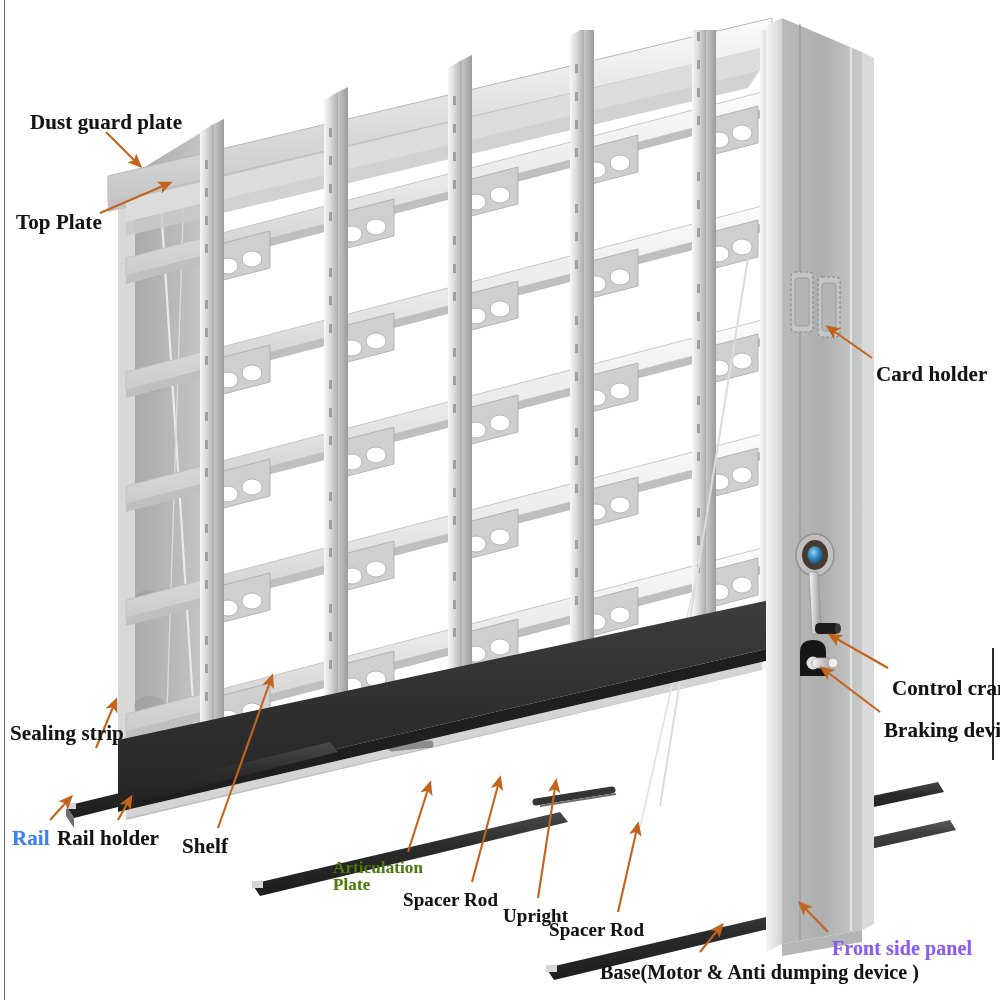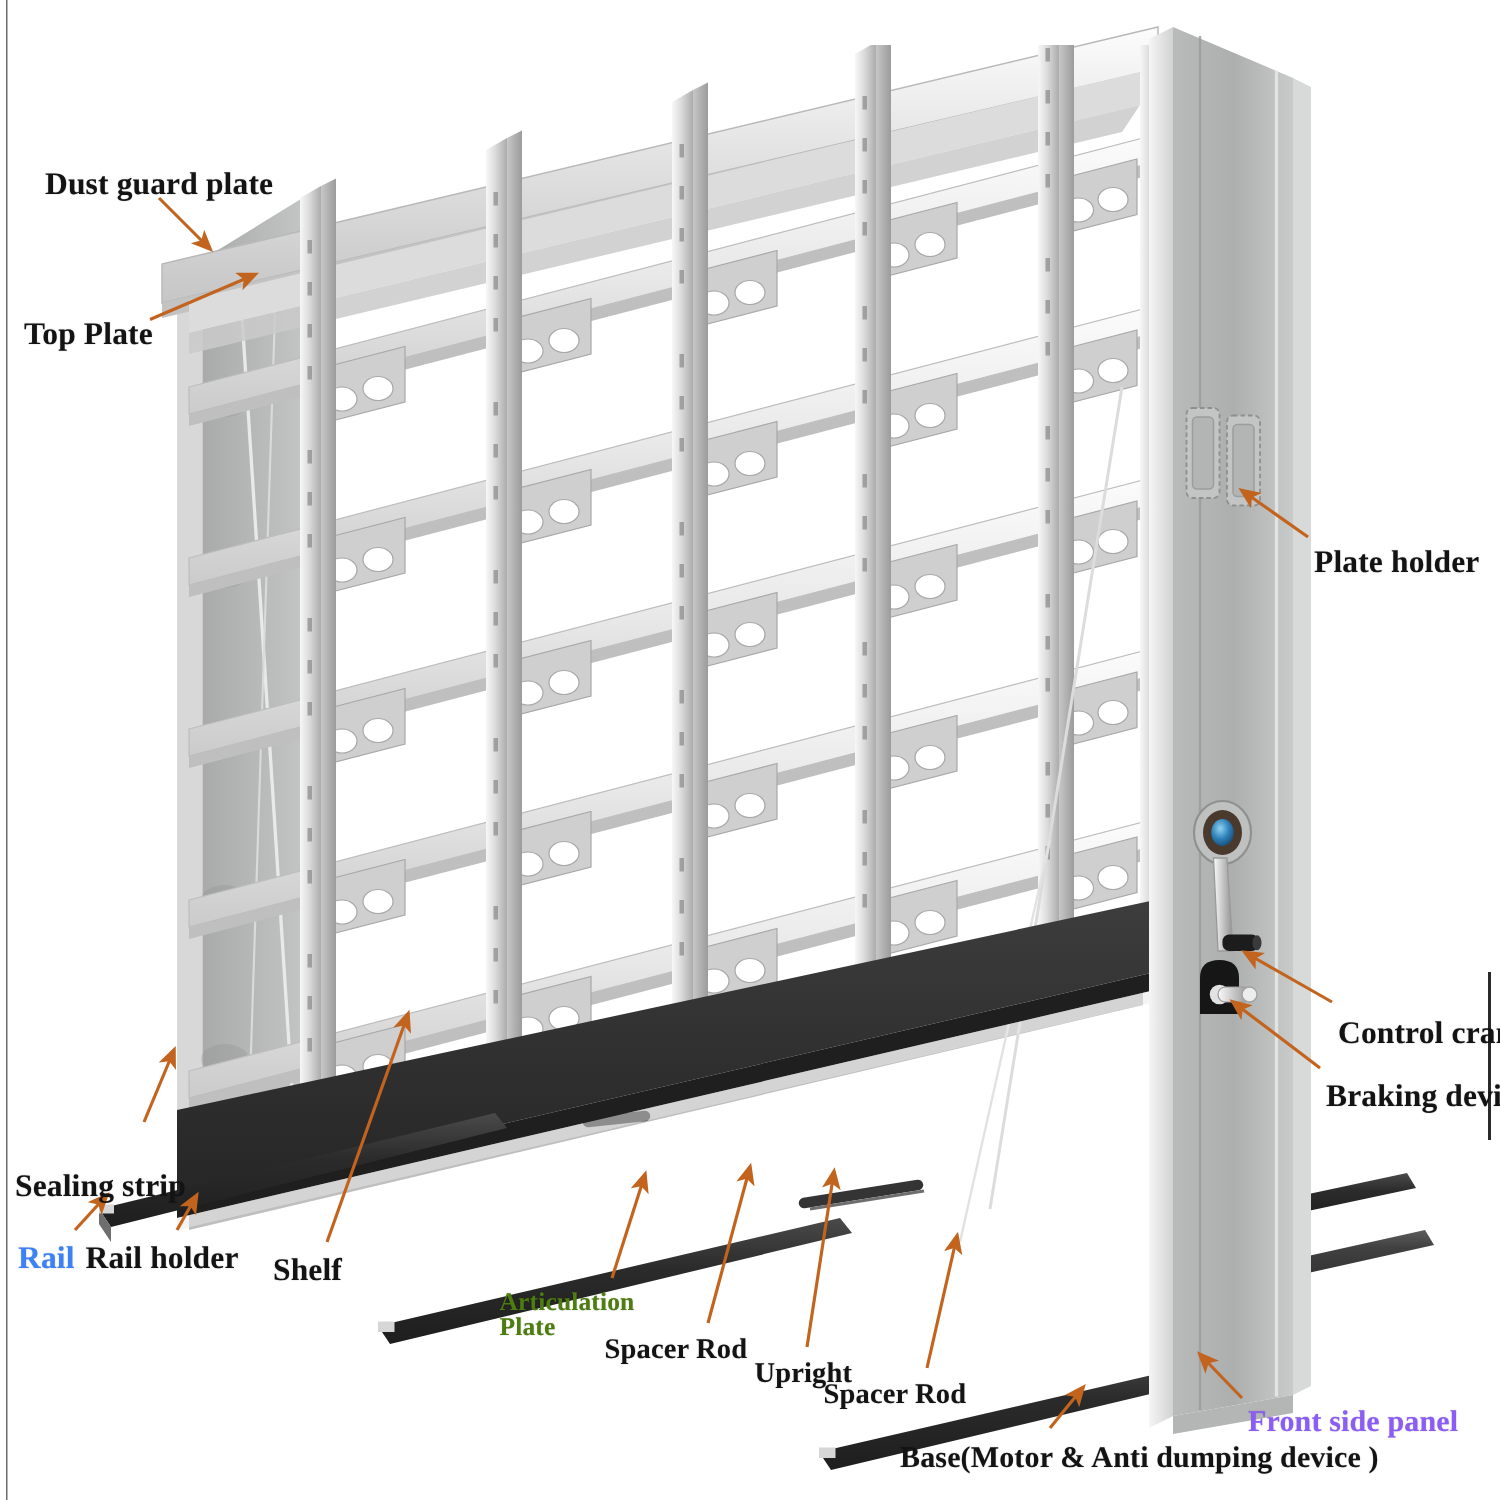--- a/index.html
+++ b/index.html
@@ -489,24 +489,24 @@
         <line x1="538" y1="898" x2="556" y2="781"></line>
         <line x1="618" y1="912" x2="638" y2="824"></line>
         <line x1="700" y1="952" x2="722" y2="925"></line>
         <line x1="828" y1="932" x2="800" y2="903"></line>
       </g>
   </svg>
 
   <div id="label-layer">
       <div class="lbl" style="left: 30px; top: 112px; font-size: 21px; color: rgb(19, 19, 19);">Dust guard plate</div>
       <div class="lbl" style="left: 16px; top: 212px; font-size: 21px; color: rgb(19, 19, 19);">Top Plate</div>
-      <div class="lbl" style="left: 876px; top: 364px; font-size: 21px; color: rgb(19, 19, 19);">Plate holder</div>
+      <div class="lbl" style="left: 876px; top: 364px; font-size: 21px; color: rgb(19, 19, 19);">Card holder</div>
       <div class="lbl" style="left: 892px; top: 678px; font-size: 21px; color: rgb(19, 19, 19);">Control crank</div>
       <div class="lbl" style="left: 884px; top: 720px; font-size: 21px; color: rgb(19, 19, 19);">Braking device</div>
-      <div class="lbl" style="left: 10px; top: 780px; font-size: 21px; color: rgb(19, 19, 19);">Sealing strip</div>
+      <div class="lbl" style="left: 10px; top: 723px; font-size: 21px; color: rgb(19, 19, 19);">Sealing strip</div>
       <div class="lbl" style="left: 12px; top: 828px; font-size: 21px; color: #3b82f6;">Rail</div>
       <div class="lbl" style="left: 57px; top: 828px; font-size: 21px; color: rgb(19, 19, 19);">Rail holder</div>
       <div class="lbl" style="left: 182px; top: 836px; font-size: 21px; color: rgb(19, 19, 19);">Shelf</div>
       <div class="lbl" style="left: 333px; top: 859px; font-size: 17px; color: #4d7c0f;">Articulation
 Plate</div>
       <div class="lbl" style="left: 403px; top: 890px; font-size: 19px; color: rgb(19, 19, 19);">Spacer Rod</div>
       <div class="lbl" style="left: 489px; top: 906px; font-size: 19px; color: rgb(19, 19, 19); margin-left: 14px;">Upright</div>
       <div class="lbl" style="left: 549px; top: 920px; font-size: 19px; color: rgb(19, 19, 19);">Spacer Rod</div>
       <div class="lbl" style="left: 600px; top: 962px; font-size: 20px; color: rgb(19, 19, 19);">Base(Motor &amp; Anti dumping device )</div>
       <div class="lbl" style="left: 832px; top: 938px; font-size: 20px; color: #8b5cf6;">Front side panel</div>

